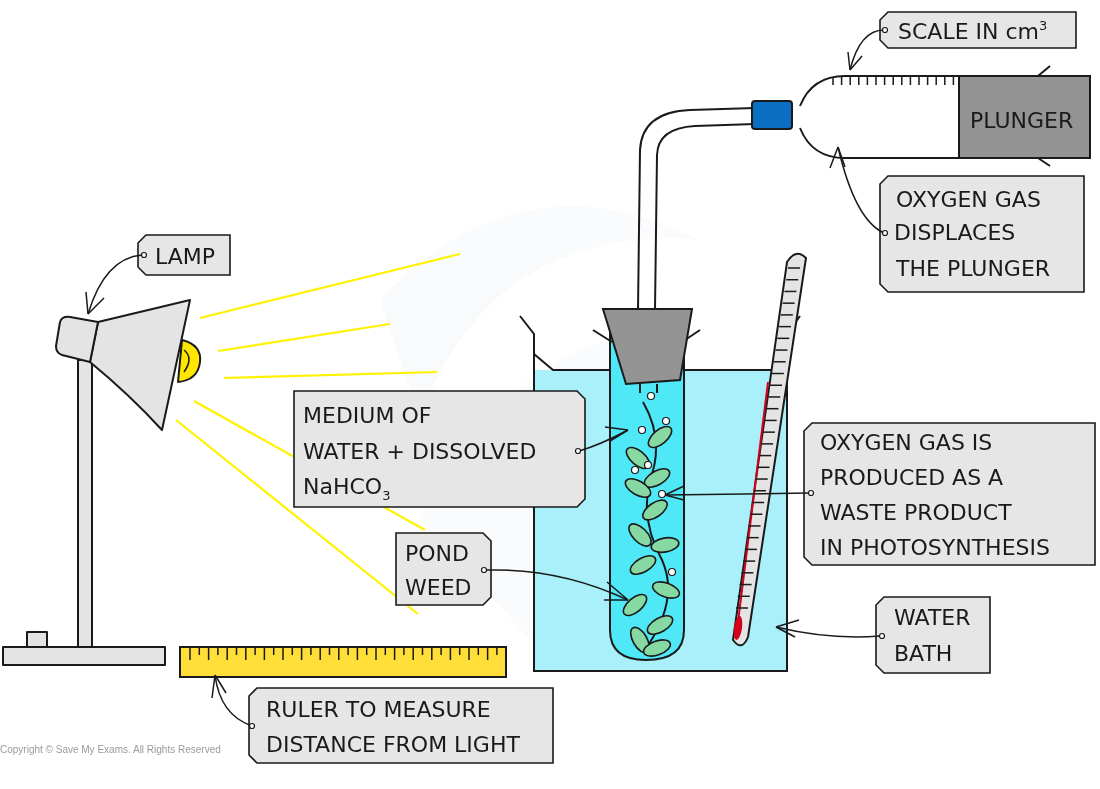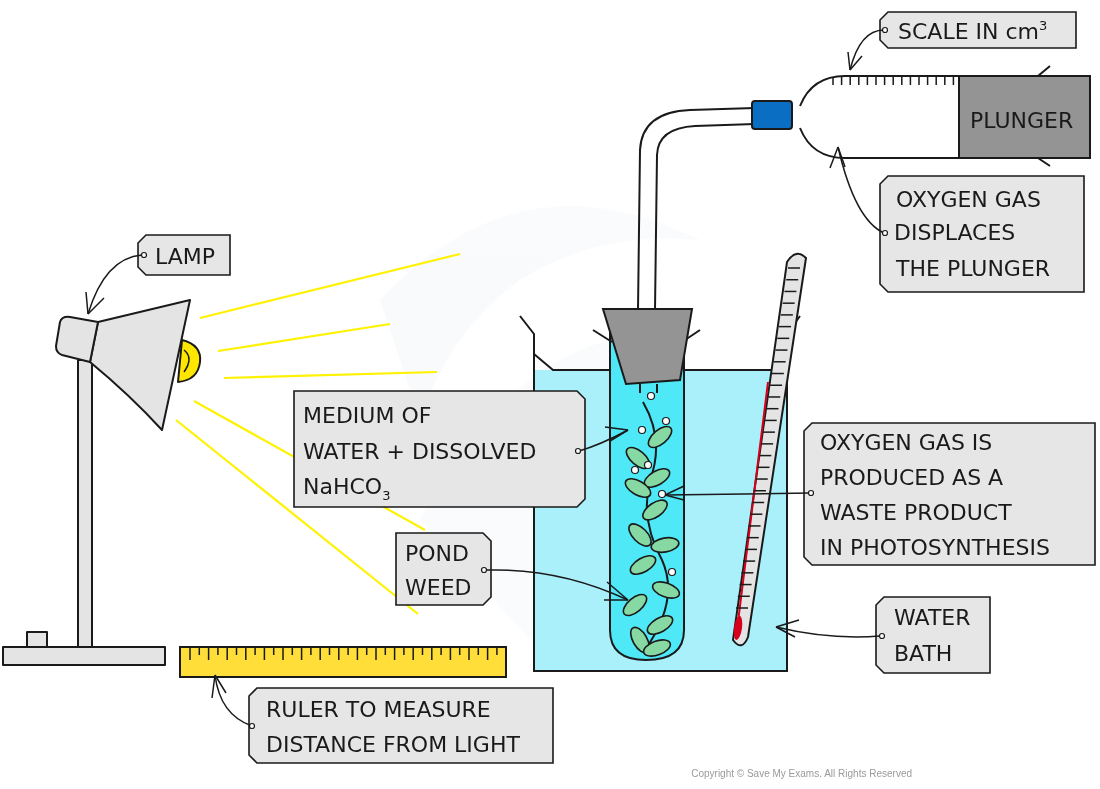--- a/index.html
+++ b/index.html
@@ -1,21 +1,21 @@
 <!DOCTYPE html>
 <html><head>
 <meta charset="utf-8">
 <style>
   html, body { margin: 0; padding: 0; background: #ffffff; }
   body { width: 1100px; height: 789px; position: relative; overflow: hidden;
          font-family: "DejaVu Sans", sans-serif; }
   svg#diagram { position: absolute; left: 0; top: 0; }
   .lbl { font-family: "DejaVu Sans", sans-serif; font-size: 22px; fill: #1a1a1a; }
   .lbl-sm { font-family: "DejaVu Sans", sans-serif; font-size: 13px; fill: #1a1a1a; }
-  .copyright { position: absolute; left: 0; width: 912px; top: 768px; text-align: right;
+  .copyright { position: absolute; left: 0; width: 1100px; top: 744px; text-align: left;
                font-family: "Liberation Sans", sans-serif; font-size: 10px; color: #9a9a9a; }
 </style>
 </head>
 <body>
 
 <svg id="diagram" width="1100" height="789" viewBox="0 0 1100 789" xmlns="http://www.w3.org/2000/svg">
 
   <g opacity="0.35">
     <path d="M380 300 Q520 150 700 240 Q600 230 520 280 Q450 330 420 420 Z" fill="#eef3f8"></path>
     <path d="M420 520 Q520 320 700 330 Q600 380 560 470 Q520 560 540 650 Z" fill="#f0f4f8"></path>

